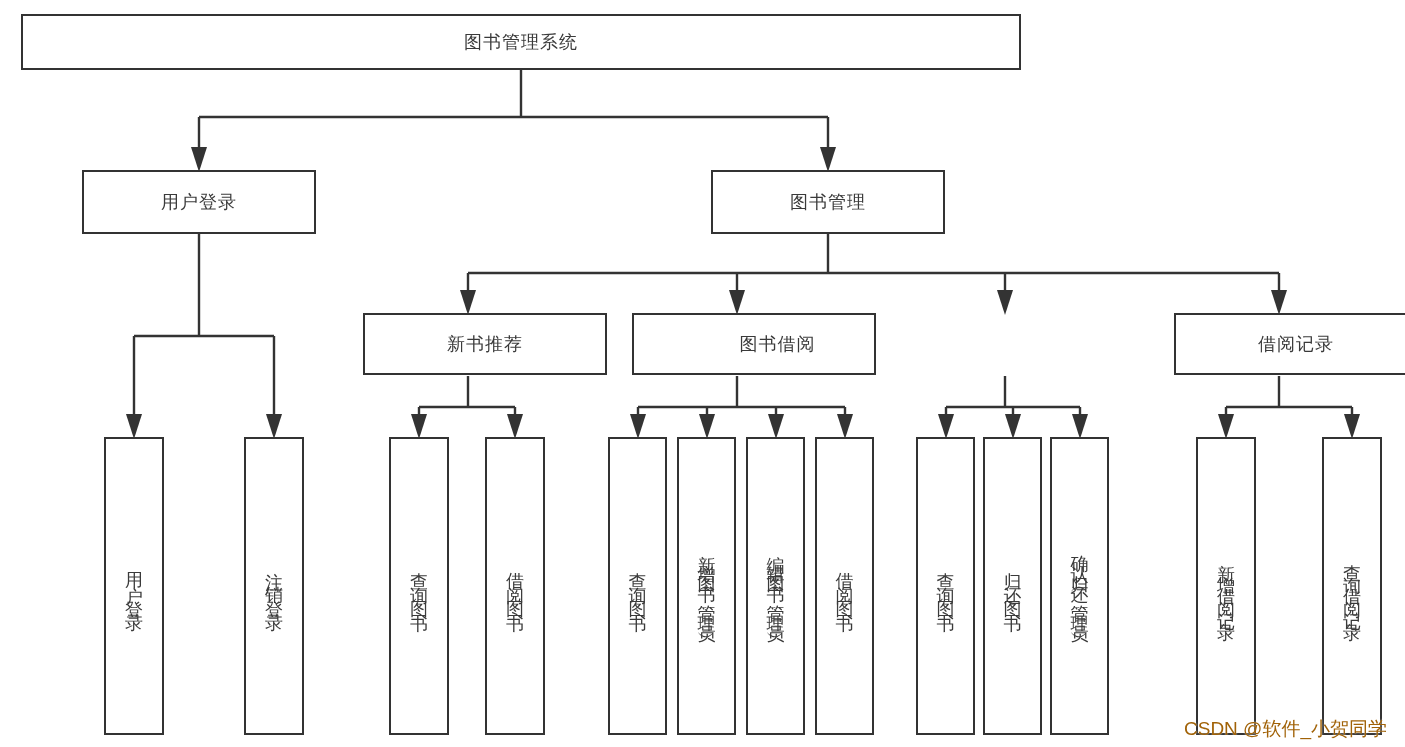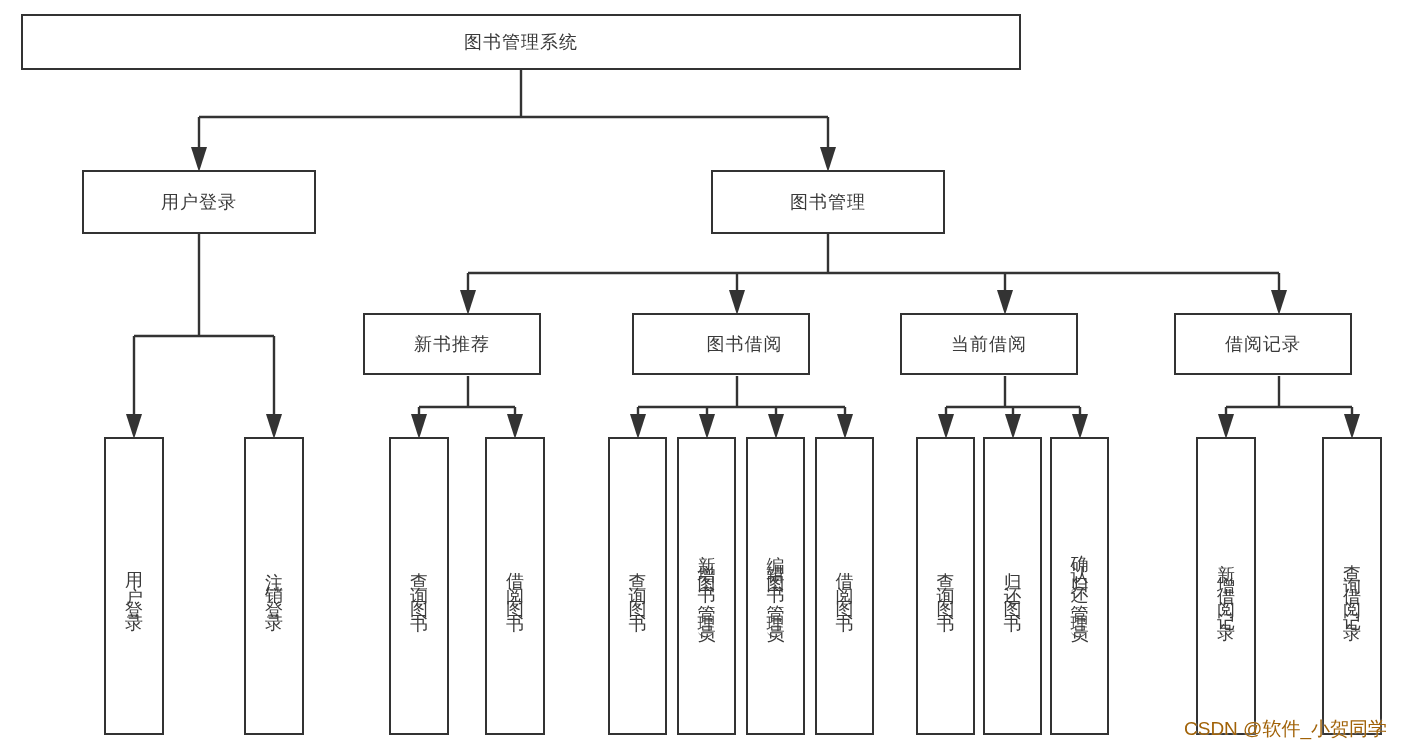--- a/index.html
+++ b/index.html
@@ -7,21 +7,21 @@
   .canvas{position:relative;width:1405px;height:747px;background:#ffffff;overflow:hidden;}
   .connectors{position:absolute;left:0;top:0;z-index:0;}
   .node{
     position:absolute;box-sizing:border-box;background:#ffffff;
     border:2px solid #333333;color:#3a3a3a;z-index:1;
     display:flex;align-items:center;justify-content:center;
     font-size:18px;letter-spacing:1px;
   }
   .root{left:21px;top:14px;width:1000px;height:56px;}
   .lvl2{top:170px;width:234px;height:64px;}
-  .lvl3{top:313px;width:178px;height:62px;}
+  .lvl3{top:313px;width:244px;height:62px;}
   .leaf{top:437px;width:60px;height:298px;}
   .n-user-login{left:82px;}
   .n-book-mgmt{left:711px;}
   .n-newbook{left:363px;}
   .n-borrowing{left:632px;padding-left:47px;}
   .n-current{left:900px;}
   .n-records{left:1174px;}
   .a1{left:104px;} .a2{left:244px;}
   .b1{left:389px;} .b2{left:485px;}
   .c1{left:608px;width:59px;} .c2{left:677px;width:59px;}
@@ -79,21 +79,20 @@
     </g>
   </svg>
 
   <div class="node root">图书管理系统</div>
 
   <div class="node lvl2 n-user-login">用户登录</div>
   <div class="node lvl2 n-book-mgmt">图书管理</div>
 
   <div class="node lvl3 n-newbook">新书推荐</div>
   <div class="node lvl3 n-borrowing">图书借阅</div>
-  <div class="node lvl3 n-current">当前借阅</div>
   <div class="node lvl3 n-records">借阅记录</div>
 
   <div class="node leaf a1">
     <span class="vtext s4">用户登录</span>
   </div>
   <div class="node leaf a2">
     <span class="vtext s4">注销登录</span>
   </div>
 
   <div class="node leaf b1">

